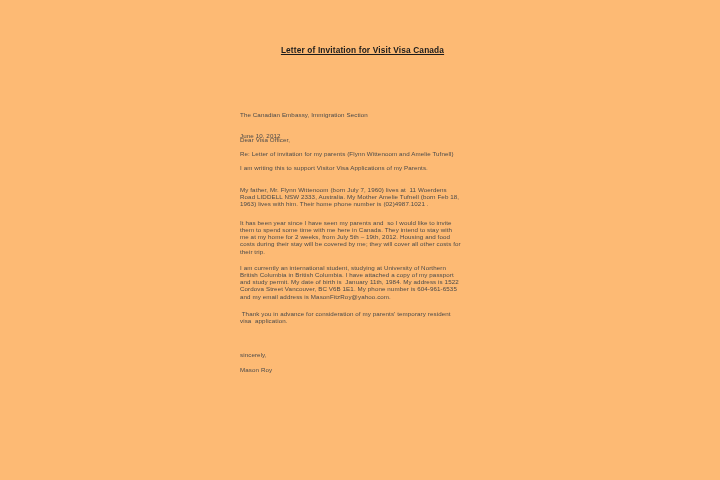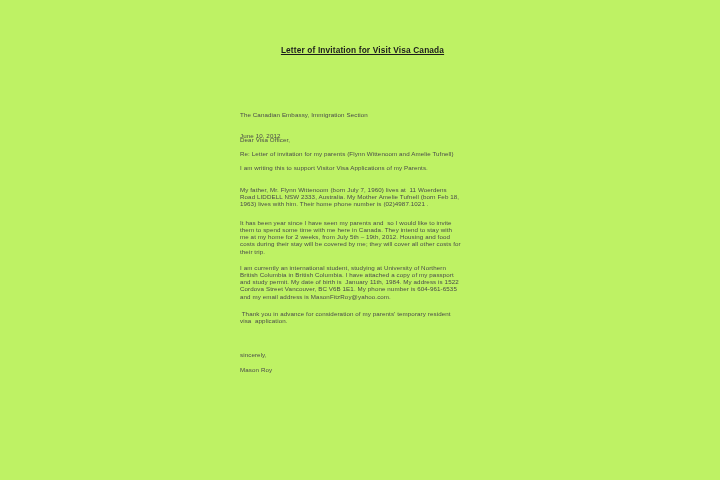--- a/index.html
+++ b/index.html
@@ -6,21 +6,21 @@
   * { margin: 0; padding: 0; box-sizing: border-box; }
   html, body {
     width: 720px; height: 480px;
     background: #ffffff;
     overflow: hidden;
     font-family: "Liberation Sans", sans-serif;
   }
   .page {
     position: relative;
     width: 720px; height: 480px;
-    background: #bef264;
+    background: #fdba74;
   }
   .letter-block {
     position: absolute;
     left: 240px;
     width: 260px;
     color: #4a4a4a;
     font-size: 6.2px;
     line-height: 7.3px;
     white-space: pre;
     letter-spacing: 0.1px;

